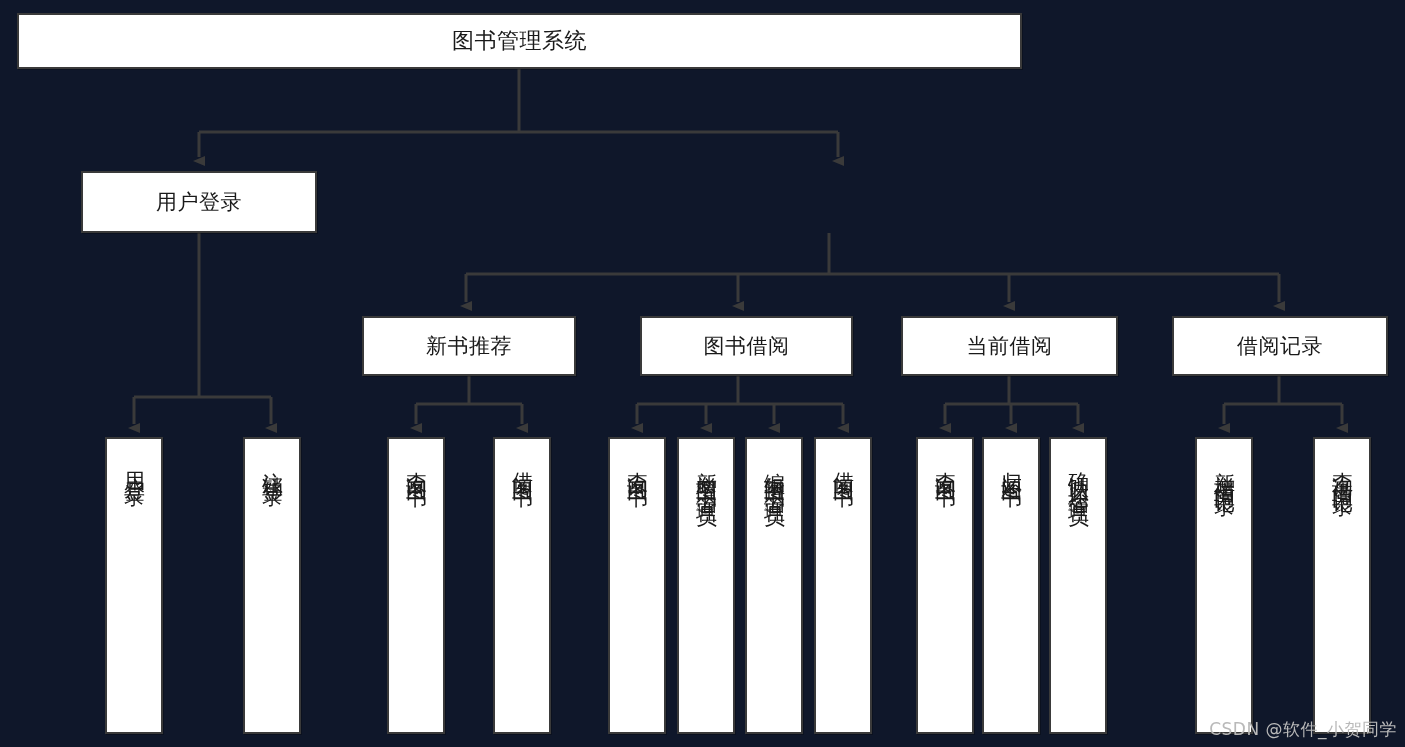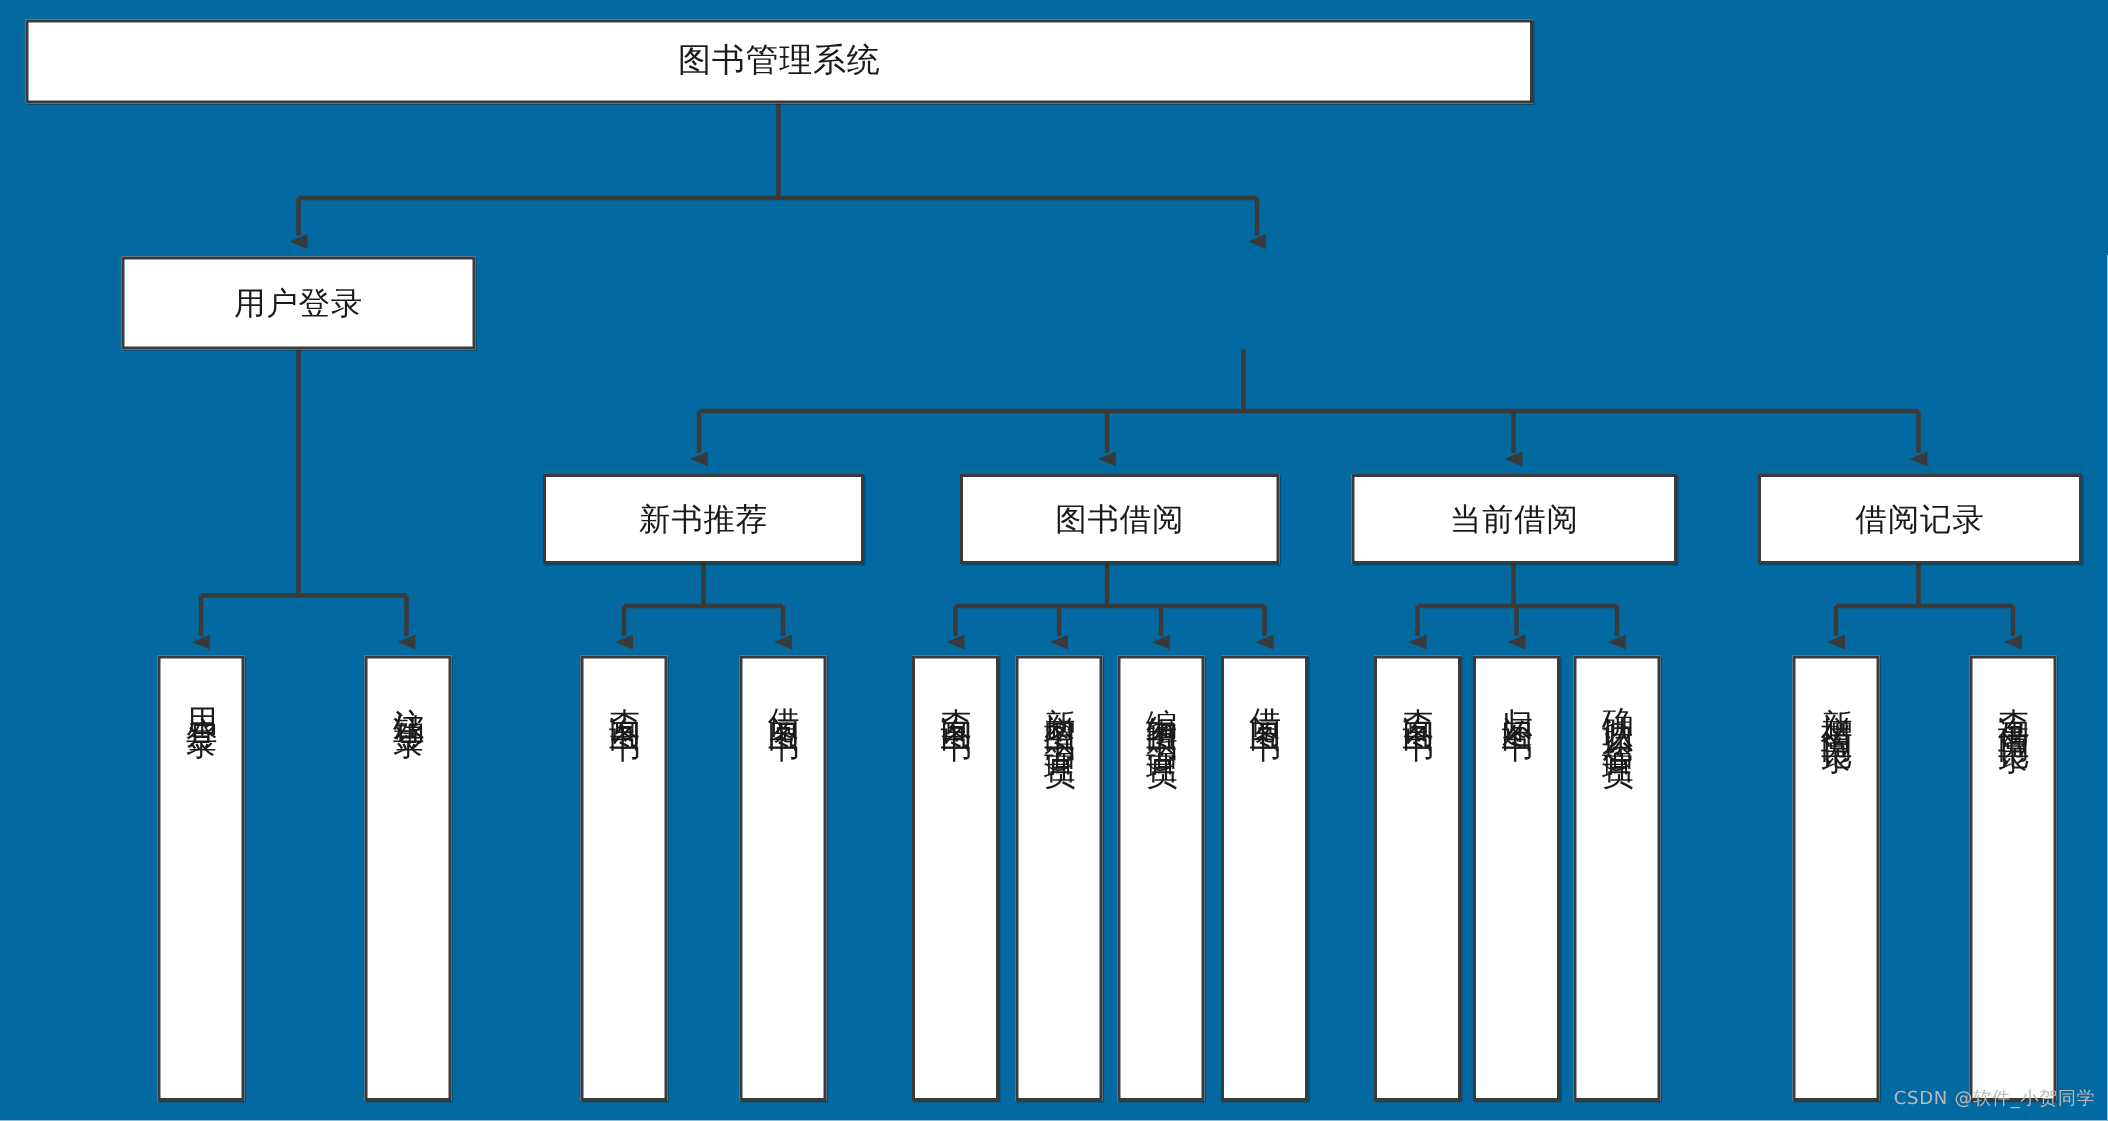--- a/index.html
+++ b/index.html
@@ -7,21 +7,21 @@
     padding: 0;
     background: #ffffff;
   }
   body {
     font-family: "DejaVu Sans", "Liberation Sans", sans-serif;
   }
   #canvas {
     position: relative;
     width: 1405px;
     height: 747px;
-    background: #0369a1;
+    background: #0f172a;
     overflow: hidden;
   }
   svg.edges {
     position: absolute;
     left: 0;
     top: 0;
     width: 1405px;
     height: 747px;
     pointer-events: none;
   }
@@ -55,21 +55,21 @@
     text-orientation: upright;
     font-size: 21px;
     letter-spacing: 5px;
     line-height: 1;
   }
   .node.root .label { font-size: 22px; }
   #watermark {
     position: absolute;
     right: 8px;
     bottom: 6px;
-    font-size: 12px;
+    font-size: 17px;
     color: #b9b9b9;
     letter-spacing: 0.5px;
     white-space: nowrap;
     font-family: "DejaVu Sans", "Liberation Sans", sans-serif;
   }
 </style>
 </head>
 <body>
 
 <div id="canvas">

